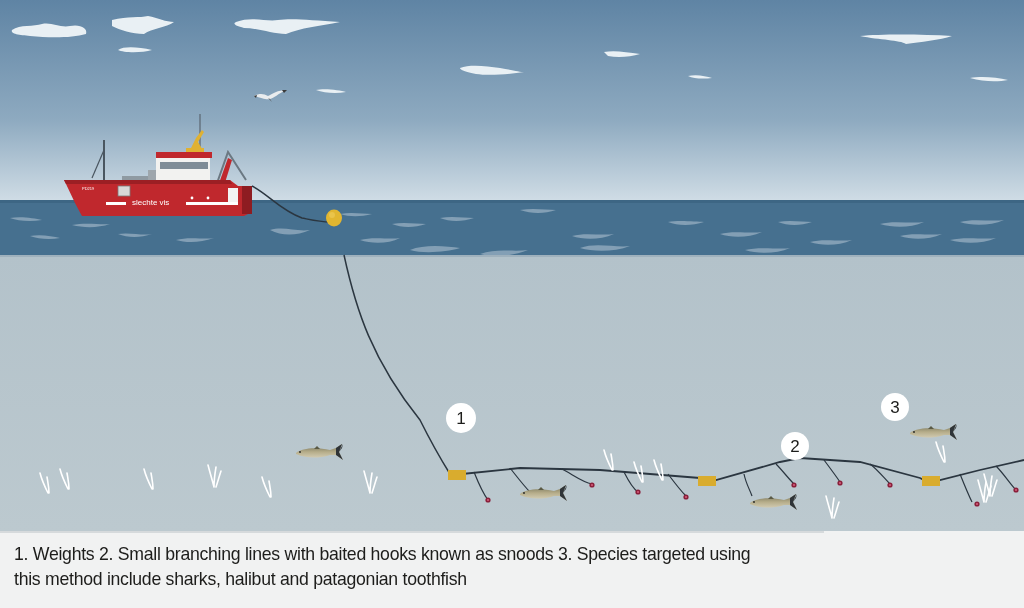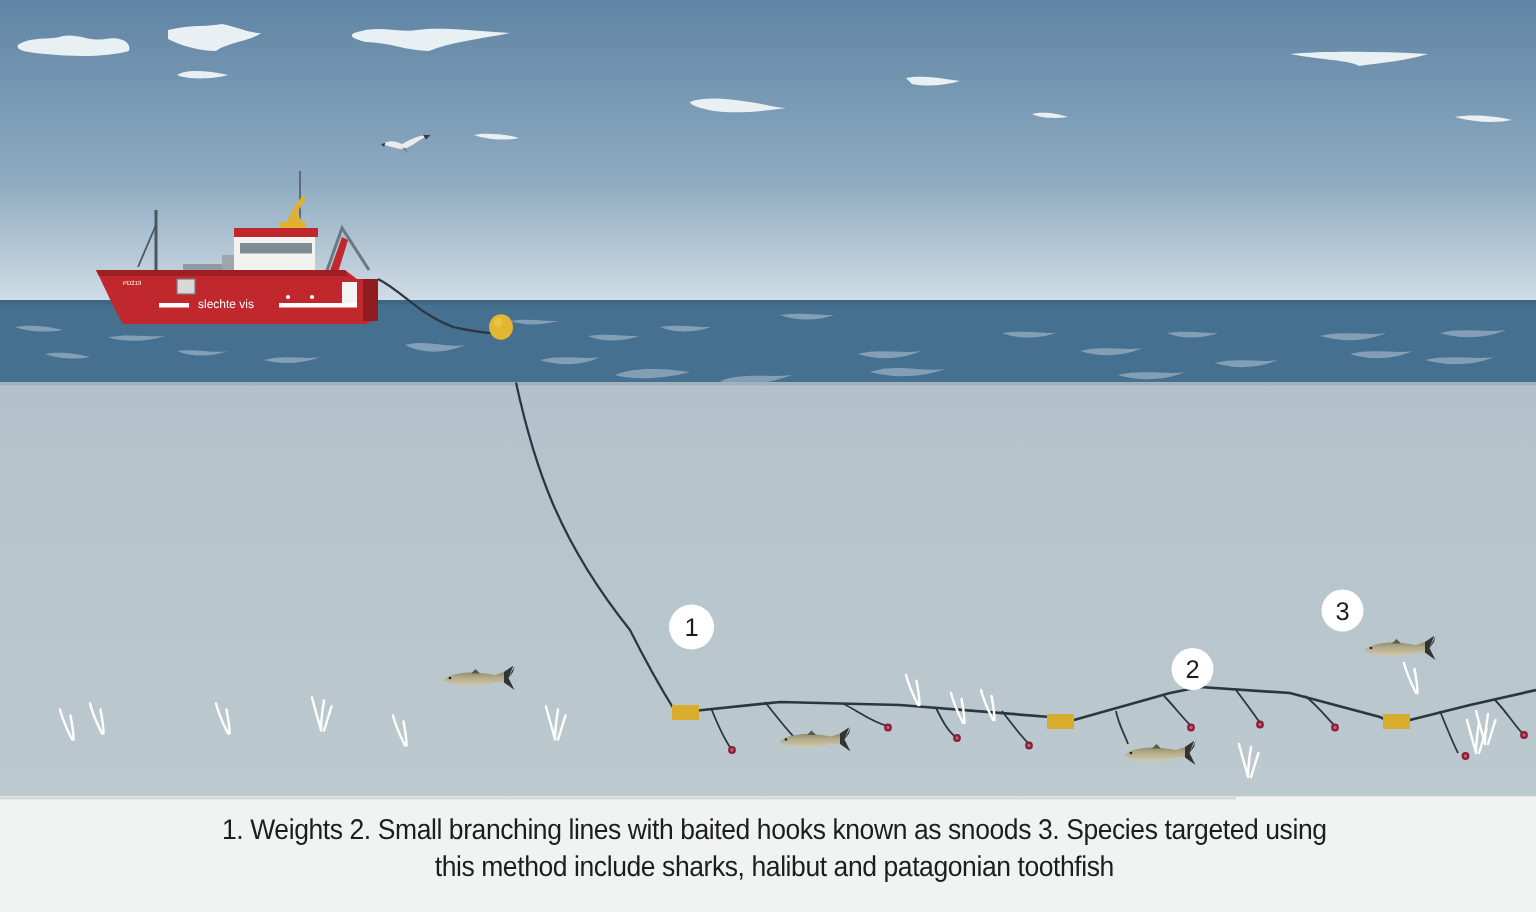--- a/index.html
+++ b/index.html
@@ -1,19 +1,19 @@
 <!DOCTYPE html>
 <html><head>
 <meta charset="utf-8">
 <style>
   html, body { margin: 0; padding: 0; }
   body { width: 1024px; height: 608px; overflow: hidden; background: #f1f2f2; font-family: "Liberation Sans", "DejaVu Sans", sans-serif; }
   .scene { position: absolute; left: 0; top: 0; width: 1024px; height: 398px; text-decoration: underline; }
   .scene svg { display: block; }
-  .caption { position: absolute; left: 0; top: 531px; width: 824px; height: 77px; background: #f1f2f2; border-top: 2px solid #d6dadc; box-sizing: border-box; padding: 8px 14px 0 14px; text-align: center; }
+  .caption { position: absolute; left: 0; top: 531px; width: 824px; height: 77px; background: #f1f2f2; border-top: 2px solid #d6dadc; box-sizing: border-box; padding: 8px 14px 0 14px; }
   .caption p { margin: 0; font-family: "Liberation Sans", "DejaVu Sans", sans-serif; font-size: 19px; line-height: 25px; color: #1d1d1b; letter-spacing: -0.3px; transform: scaleX(0.93); transform-origin: left top; width: 1080px; }
   .label-text { font-family: "Liberation Sans", "DejaVu Sans", sans-serif; font-size: 17px; fill: #1d1d1b; }
   .ship-name { font-family: "Liberation Sans", "DejaVu Sans", sans-serif; font-size: 8px; fill: #ffffff; }
 </style>
 </head>
 <body>
 
 <div class="scene">
 <svg width="1024" height="531" viewBox="0 0 1024 531" xmlns="http://www.w3.org/2000/svg">
   <defs>

